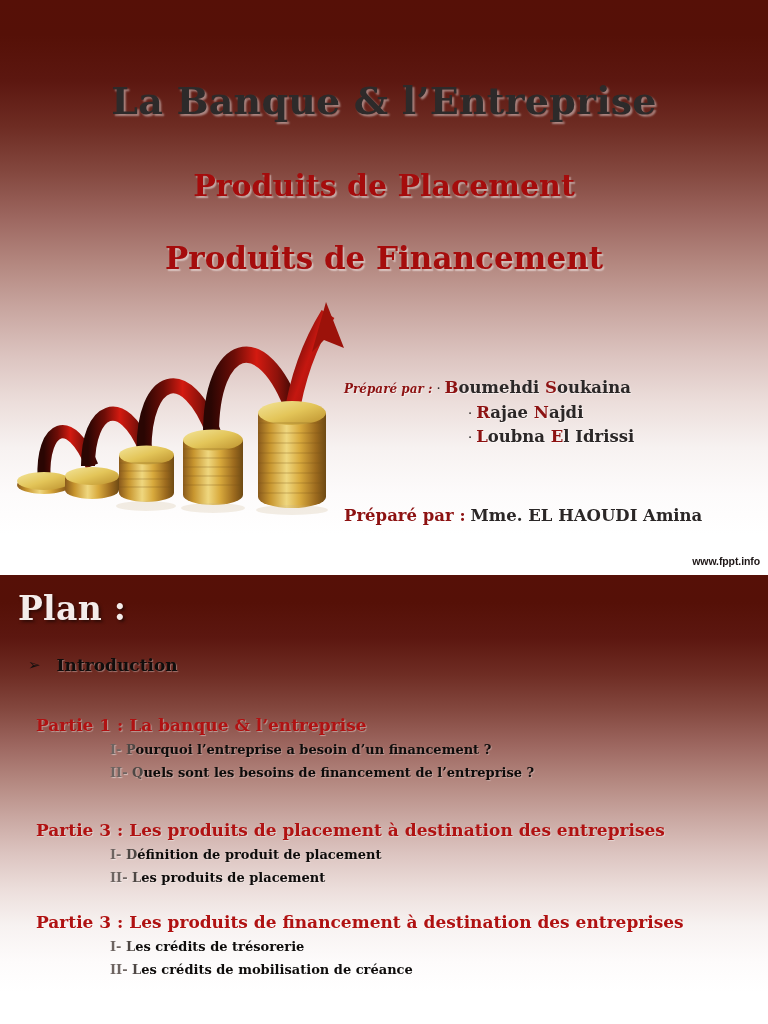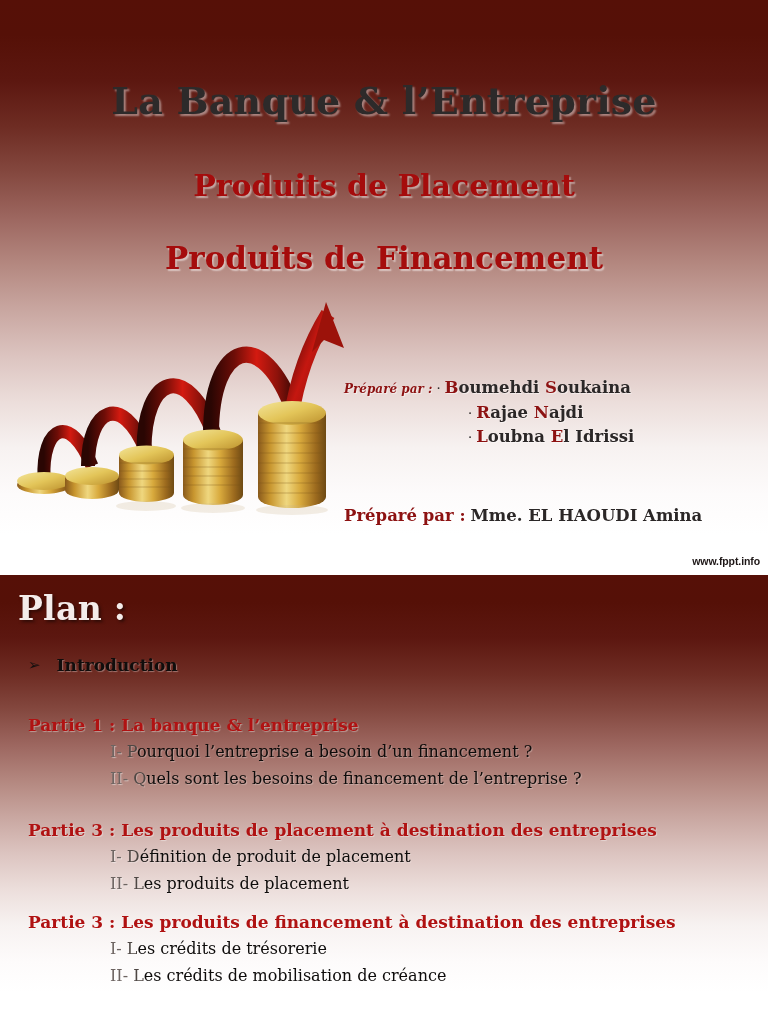--- a/index.html
+++ b/index.html
@@ -206,34 +206,34 @@
   .intro-text {
     font-size: 17px;
     font-weight: bold;
     color: #100d0c;
     font-family: "DejaVu Serif", serif;
     text-shadow: 1px 1px 1px rgba(255,255,255,0.35);
   }
 
   .part-block { position: absolute; left: 0; right: 0; }
   .part-heading {
-    margin-left: 28px;
+    margin-left: 36px;
     font-size: 17px;
     font-weight: bold;
     color: #b01212;
     font-family: "DejaVu Serif", serif;
     text-shadow: 1px 1px 1px rgba(255,255,255,0.4);
     white-space: nowrap;
     line-height: 1.25;
   }
   .sub-item {
     margin-left: 110px;
     margin-top: 6px;
-    font-size: 16px;
-    font-weight: normal;
+    font-size: 13px;
+    font-weight: bold;
     color: #0e0c0b;
     font-family: "DejaVu Serif", serif;
     white-space: nowrap;
     line-height: 1.28;
     text-shadow: 1px 1px 1px rgba(255,255,255,0.3);
   }
   .sub-item .rn {
     color: #6d6461;
     text-shadow: 1px 1px 1px rgba(255,255,255,0.5);
   }

